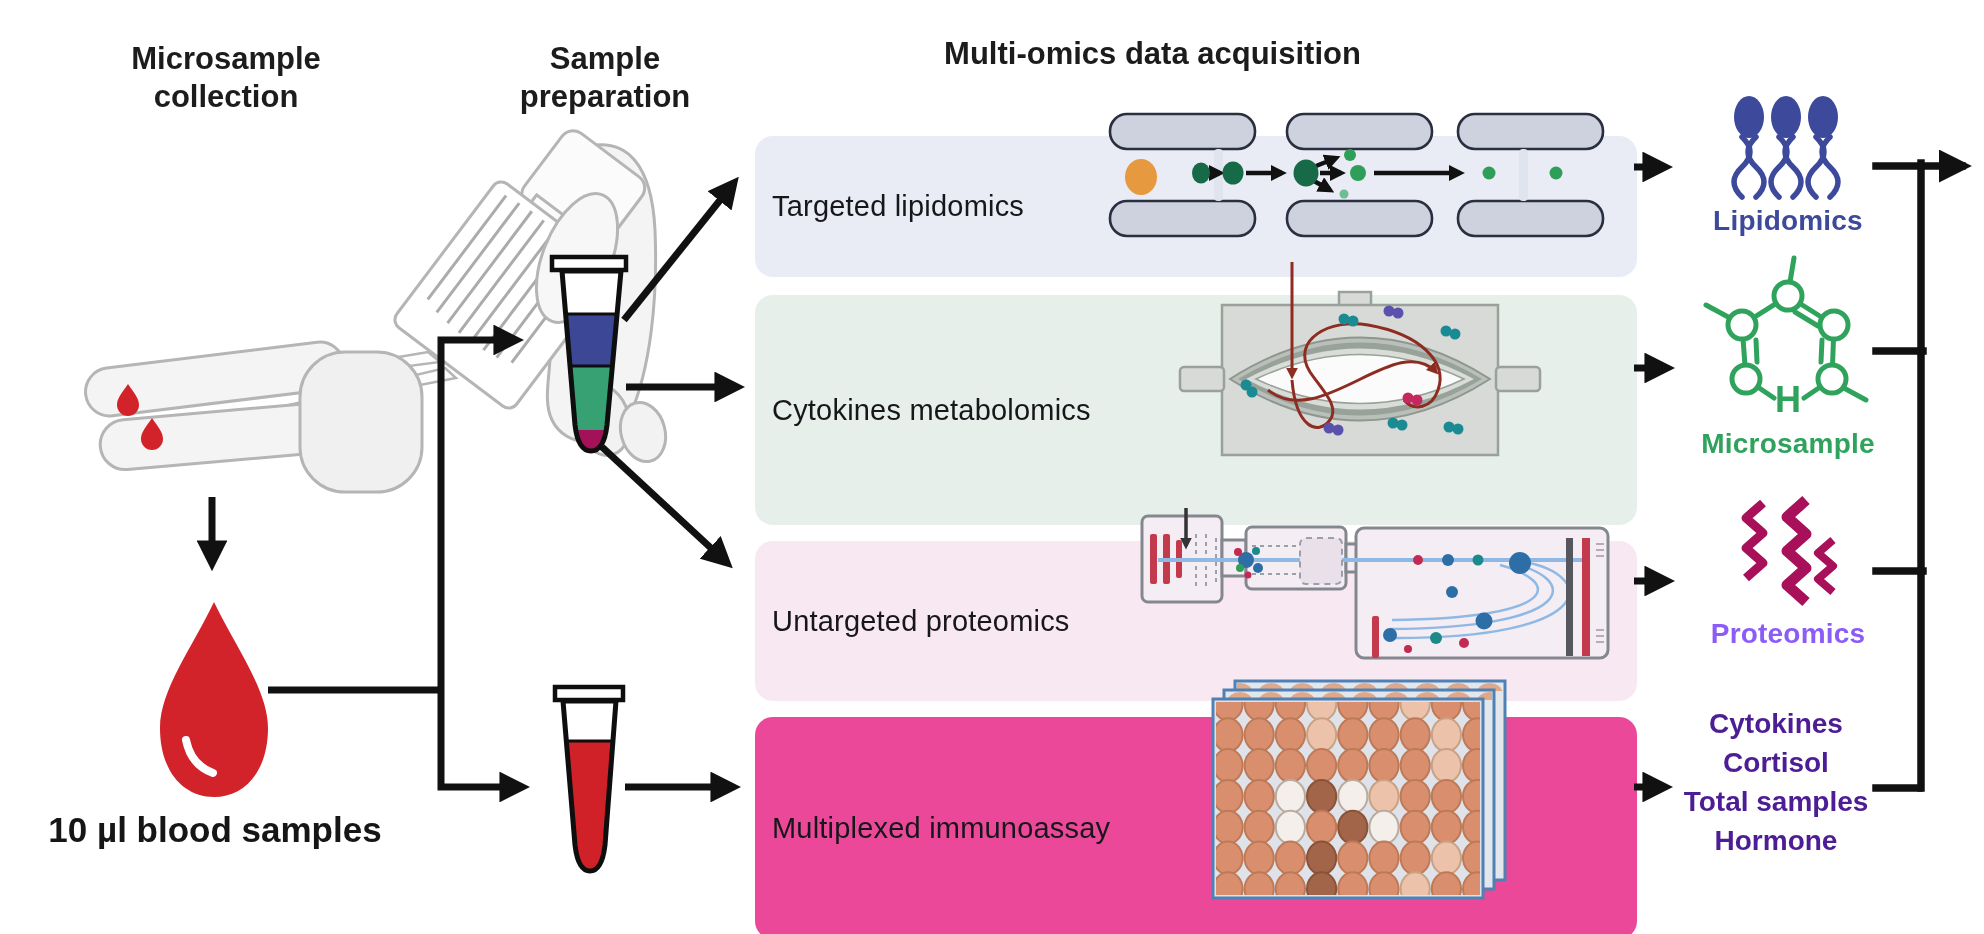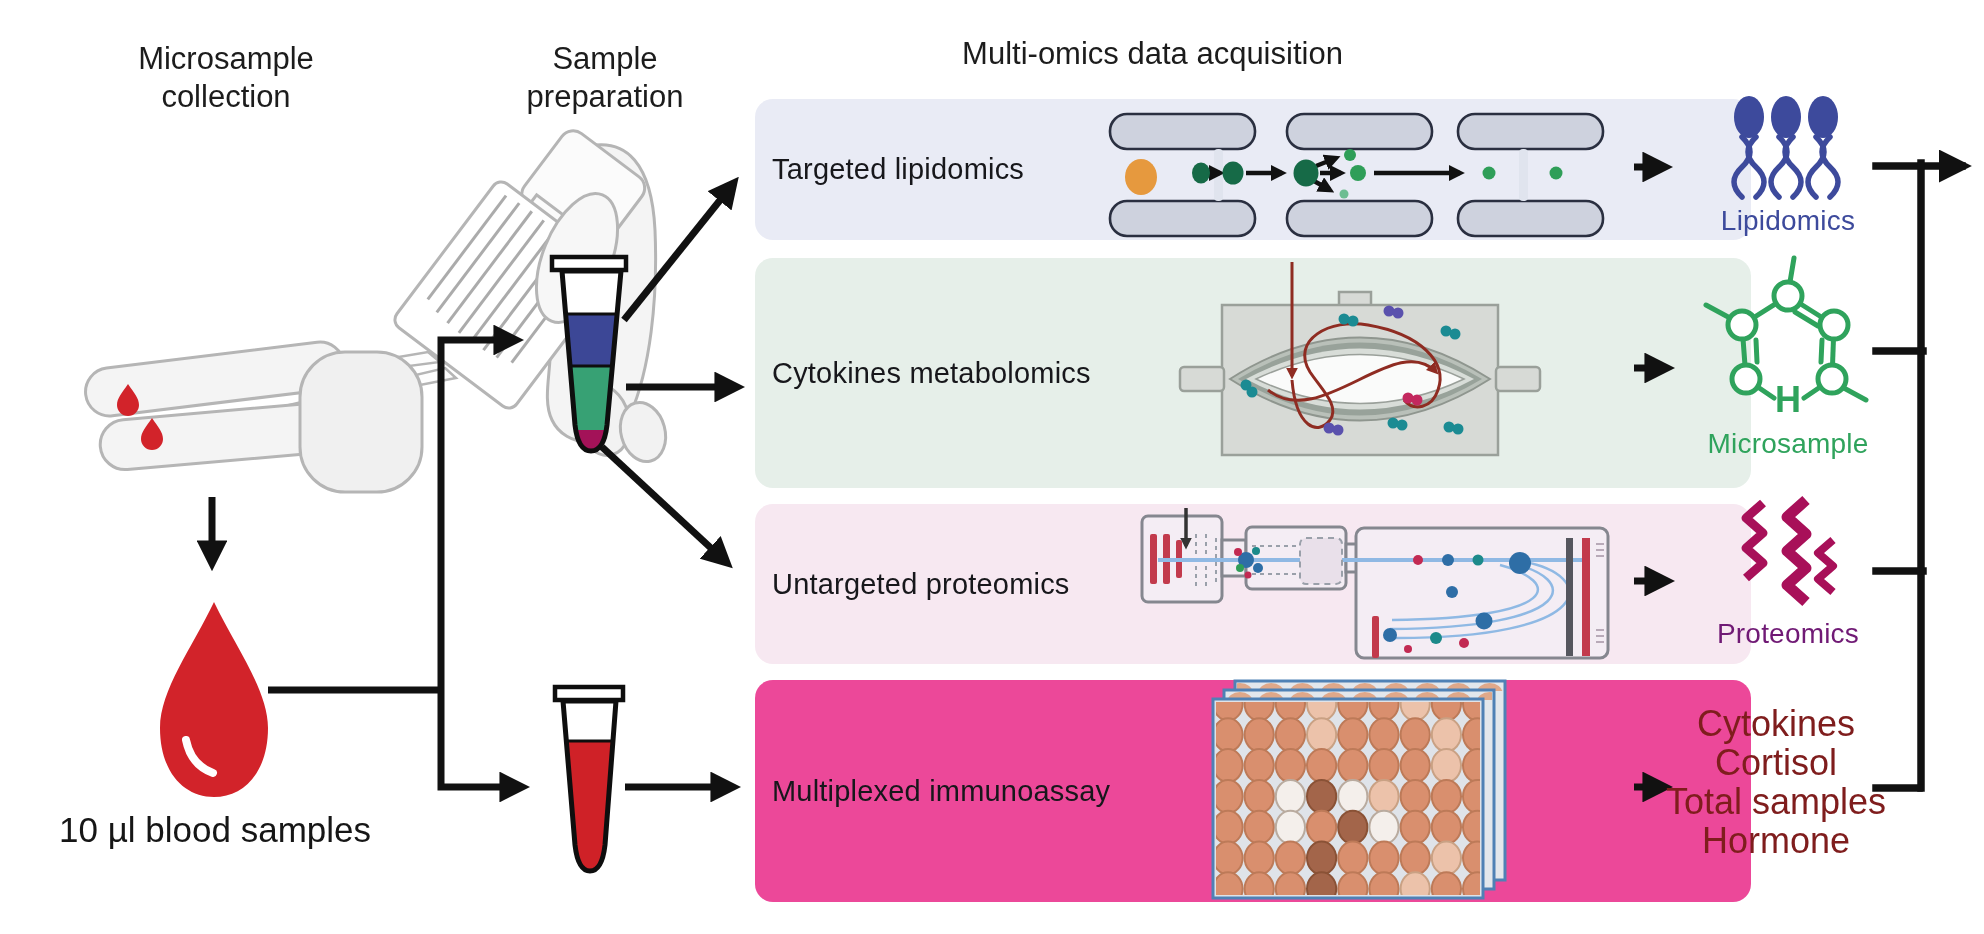--- a/index.html
+++ b/index.html
@@ -1,35 +1,35 @@
 <!DOCTYPE html>
 <html><head>
 <meta charset="utf-8">
 <style>
   html,body{margin:0;padding:0;background:#fff;}
   .canvas{position:relative;width:1984px;height:934px;background:#fff;overflow:hidden;
           font-family:"Liberation Sans",sans-serif;color:#161616;}
-  .panel{position:absolute;left:755px;width:996px;border-radius:18px;display:flex;align-items:center;z-index:1;}
+  .panel{position:absolute;left:755px;width:882px;border-radius:18px;display:flex;align-items:center;z-index:1;margin-top:37px;}
   .panel .panel-label{font-size:29px;padding-left:17px;color:#17171b;letter-spacing:.2px;}
   .p1{top:99px;height:141px;}
   .p2{top:258px;height:230px;}
   .p3{top:504px;height:160px;}
   .p4{top:680px;height:222px;}
   .art{position:absolute;left:0;top:0;z-index:2;pointer-events:none;}
-  .txt{position:absolute;z-index:3;text-align:center;}
+  .txt{position:absolute;z-index:3;text-align:center;font-weight:bold;}
   .coltitle{font-size:31px;line-height:38px;white-space:pre-line;color:#1c1c1c;}
   .t-collection{left:36px;top:40px;width:380px;}
   .t-preparation{left:440px;top:40px;width:330px;}
   .t-acquisition{left:715px;top:36px;width:875px;font-size:31px;color:#1c1c1c;}
   .caption{left:30px;top:810px;width:370px;font-size:35px;}
   .outlabel{font-size:28px;letter-spacing:.2px;}
   .o-lip{left:1686px;top:205px;width:204px;}
   .o-met{left:1680px;top:428px;width:216px;}
   .o-prot{left:1686px;top:618px;width:204px;}
-  .o-immuno{left:1656px;top:704px;width:240px;font-size:36px;line-height:39px;color:#7f1d1d;}
+  .o-immuno{left:1656px;top:704px;width:240px;font-size:28px;line-height:39px;color:#4c1d95;}
 </style>
 </head>
 <body>
 
 <div class="canvas">
 
   <div class="panel p1" style="background: rgb(233, 235, 245);">
     <span class="panel-label">Targeted lipidomics</span>
   </div>
   <div class="panel p2" style="background: rgb(230, 239, 233);">
@@ -440,21 +440,21 @@
 
   <div class="txt coltitle t-collection">Microsample
 collection</div>
   <div class="txt coltitle t-preparation">Sample
 preparation</div>
   <div class="txt t-acquisition">Multi-omics data acquisition</div>
   <div class="txt caption">10 µl blood samples</div>
 
   <div class="txt outlabel o-lip" style="color: rgb(61, 74, 156);">Lipidomics</div>
   <div class="txt outlabel o-met" style="color: rgb(47, 163, 92);">Microsample</div>
-  <div class="txt outlabel o-prot" style="color: #701a75;">Proteomics</div>
+  <div class="txt outlabel o-prot" style="color: #8b5cf6;">Proteomics</div>
 
   <div class="txt o-immuno">
     <div>Cytokines</div>
     <div>Cortisol</div>
     <div>Total samples</div>
     <div>Hormone</div>
   </div>
 </div>
 
 </body></html>

